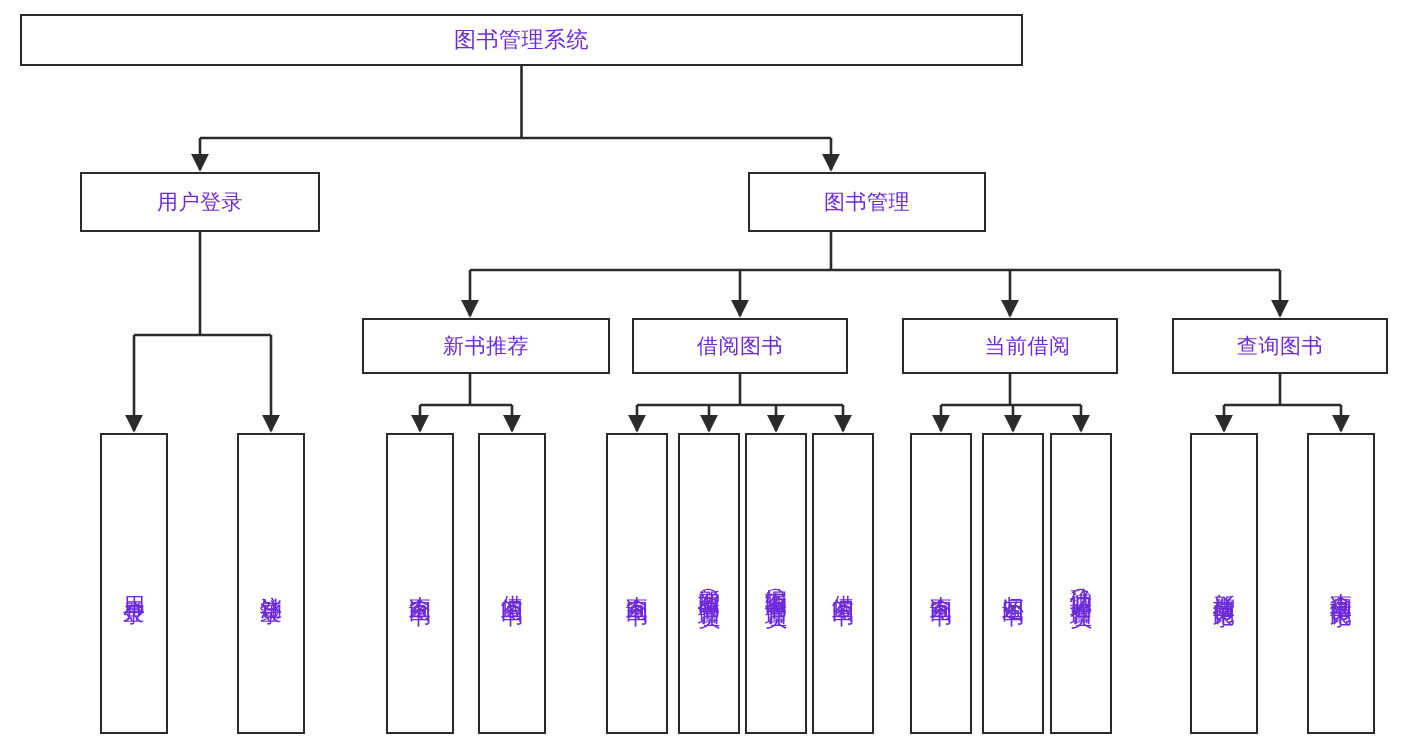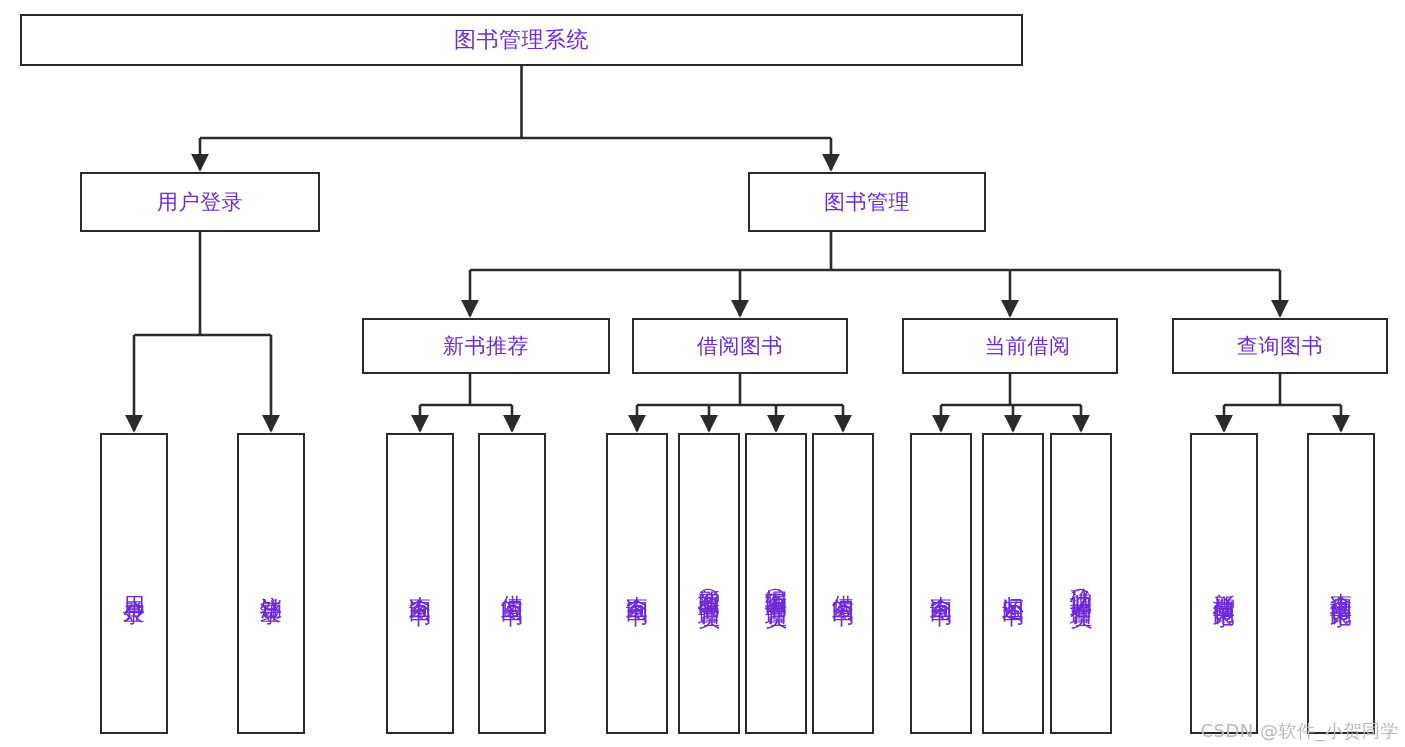--- a/index.html
+++ b/index.html
@@ -173,14 +173,13 @@
         <span class="lbl">确认归还（管理员）</span>
       </div>
       <div class="node vert" style="left: 1190px; top: 433px; width: 68px; height: 301px;">
         <span class="lbl">新增借阅记录</span>
       </div>
       <div class="node vert" style="left: 1307px; top: 433px; width: 68px; height: 301px;">
         <span class="lbl">查询借阅记录</span>
       </div>
     </div>
 
-  <div class="watermark">CSDN @软件_小贺同学</div>
 </div>
 
 </body></html>

